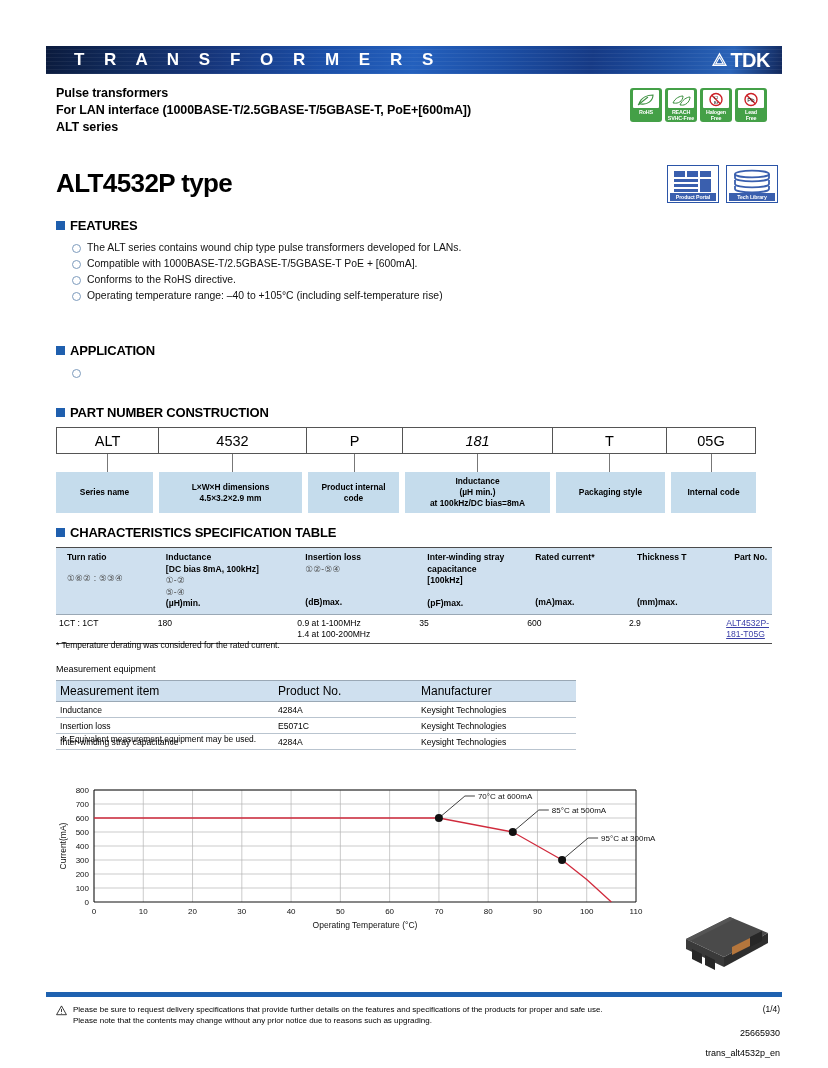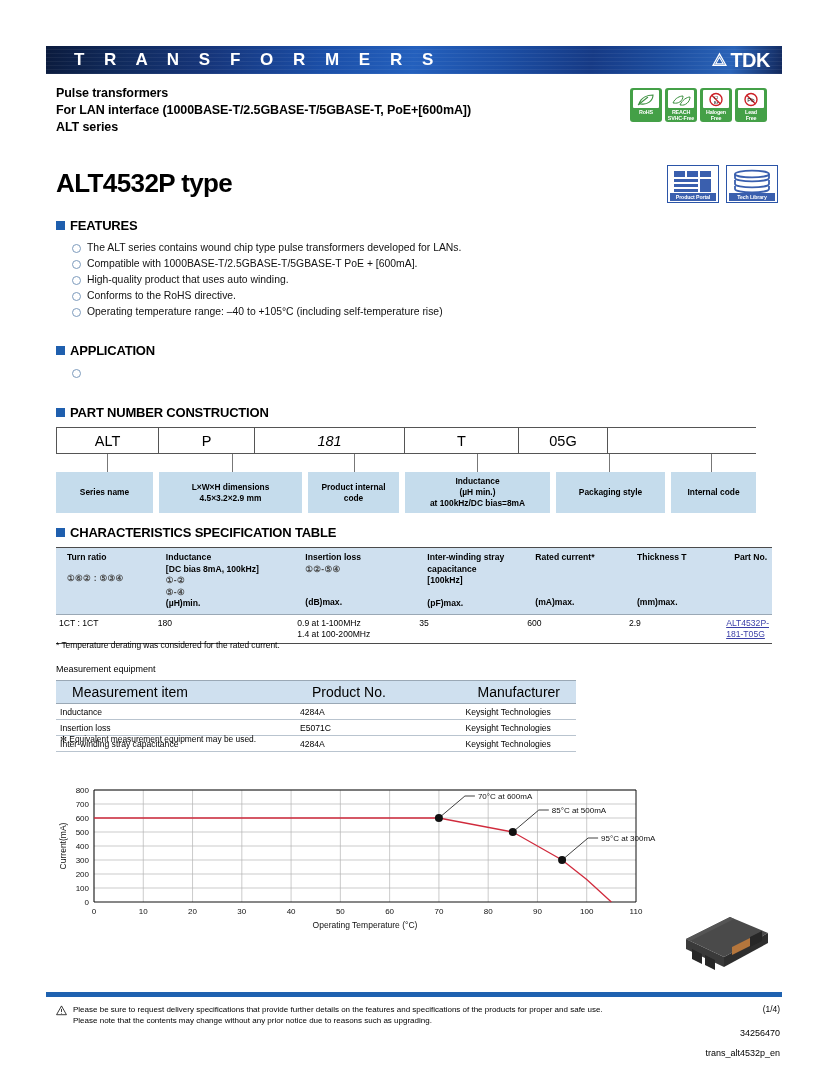--- a/index.html
+++ b/index.html
@@ -240,39 +240,39 @@
     border-top: 1.1px solid #4b4b4b;
   }
   .spec tbody td {
     font-size: 8.6px;
     padding: 3px 3px;
     vertical-align: top;
     line-height: 11px;
     border-top: 1px solid #9aa8b5;
     border-bottom: 1.1px solid #4b4b4b;
   }
-  .circnum { color: #4a4a4a; letter-spacing: 0.3px; font-weight: bold; }
+  .circnum { color: #4a4a4a; letter-spacing: 0.3px; font-weight: normal; }
   .partlink { color: #3b3fa8; text-decoration: underline; }
   .spec-note {
     position: absolute;
     left: 56px; top: 640px;
     font-size: 8.4px;
   }
 
   
   .meq-cap {
     position: absolute; left: 56px; top: 664px;
     font-size: 9px;
   }
   .meq { position: absolute; left: 56px; top: 680px; width: 520px; }
   .meq table { border-collapse: collapse; width: 100%; }
   .meq thead td {
     background: #cfe0ef;
-    font-size: 14px;
-    padding: 3px 16px;
+    font-size: 12px;
+    padding: 3px 4px;
     border-top: 1px solid #9aa8b5;
     border-bottom: 1px solid #9aa8b5;
     margin-top: 29px;
   }
   .meq tbody td {
     font-size: 8.6px;
     padding: 2.5px 4px;
     border-bottom: 1px solid #b9c4cf;
   }
   .meq-note {
@@ -426,24 +426,20 @@
     <div class="bullet">
       <span class="circ"></span>
       <span>The ALT series contains wound chip type pulse transformers developed for LANs.</span>
     </div>
     <div class="bullet">
       <span class="circ"></span>
       <span>Compatible with 1000BASE-T/2.5GBASE-T/5GBASE-T PoE + [600mA].</span>
     </div>
     <div class="bullet">
       <span class="circ"></span>
-      <span>High-quality product that uses auto winding.</span>
-    </div>
-    <div class="bullet">
-      <span class="circ"></span>
       <span>Conforms to the RoHS directive.</span>
     </div>
     <div class="bullet">
       <span class="circ"></span>
       <span>Operating temperature range: –40 to +105°C (including self-temperature rise)</span>
     </div>
   </div>
 
   <div class="sec-head" style="left:56px; top:343px;">
     <span class="sq"></span>
@@ -456,20 +452,21 @@
   </div>
 
   <div class="sec-head" style="left:56px; top:405px;">
     <span class="sq"></span>
     <span>PART NUMBER CONSTRUCTION</span>
   </div>
 
   <div class="pnc">
     <div class="pnc-top">
       <div class="pnc-cell" style="width:102px;">ALT</div>
+      <div class="pnc-cell" style="width:148px;">4532</div>
       <div class="pnc-cell" style="width:96px;">P</div>
       <div class="pnc-cell" style="width:150px;font-style:italic;">181</div>
       <div class="pnc-cell" style="width:114px;">T</div>
       <div class="pnc-cell" style="width:90px;">05G</div>
     </div>
     <div class="pnc-stems">
       <span class="stem" style="left:51px;"></span>
       <span class="stem" style="left:176px;"></span>
       <span class="stem" style="left:298px;"></span>
       <span class="stem" style="left:421px;"></span>
@@ -671,16 +668,16 @@
       <path d="M6 1 L11.4 10.6 L0.6 10.6 Z" fill="none" stroke="#111" stroke-width="0.9"></path>
       <line x1="6" y1="4.3" x2="6" y2="7.6" stroke="#111" stroke-width="0.9"></line>
       <circle cx="6" cy="9" r="0.5" fill="#111"></circle>
     </svg>
     <div>
       <div>Please be sure to request delivery specifications that provide further details on the features and specifications of the products for proper and safe use.</div>
       <div>Please note that the contents may change without any prior notice due to reasons such as upgrading.</div>
     </div>
   </div>
   <div class="foot-page">(1/4)</div>
-  <div class="foot-date">34256470</div>
+  <div class="foot-date">25665930</div>
   <div class="foot-file">trans_alt4532p_en</div>
 
 </div>
 
 </body></html>

